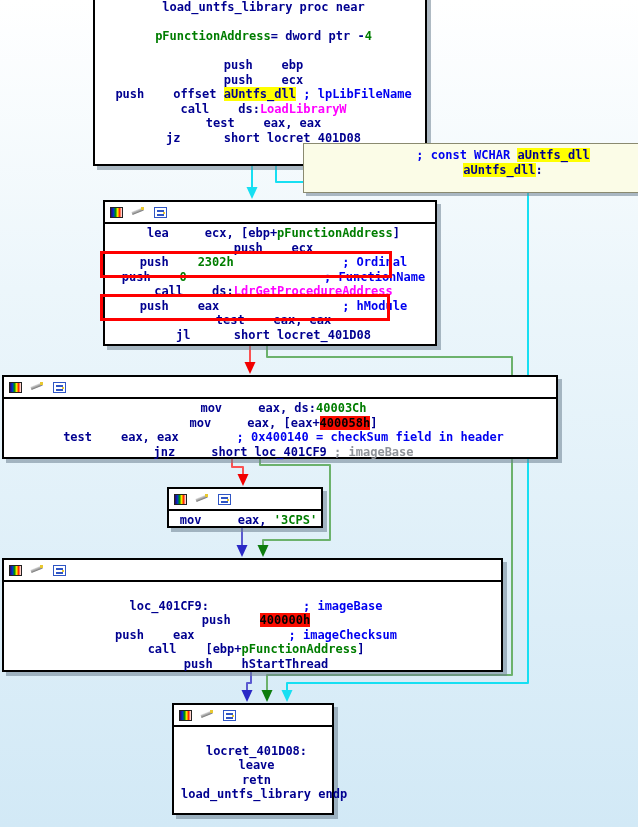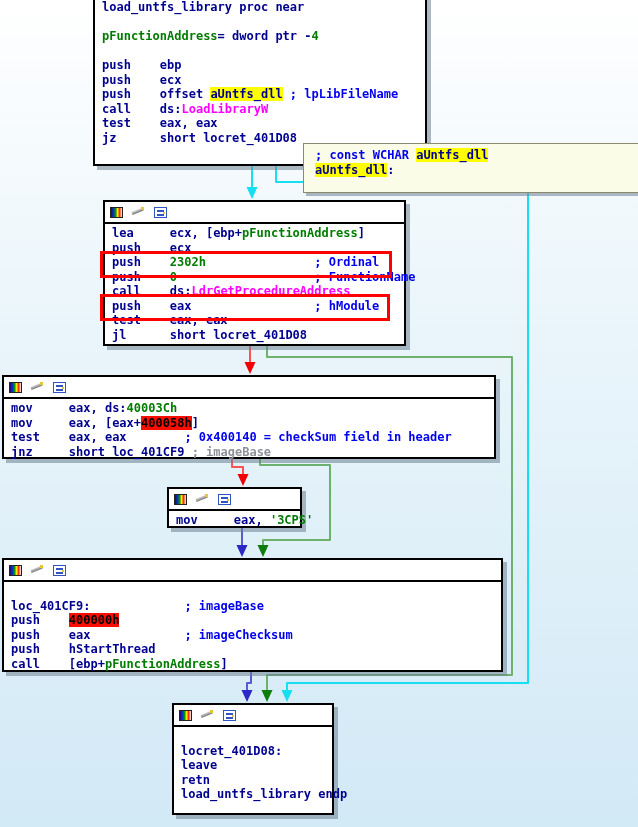--- a/index.html
+++ b/index.html
@@ -1,19 +1,20 @@
 <!DOCTYPE html>
 <html style="--bg_top: #ffffff; --bg_mid: #ecf6fb; --bg_bottom: #d2e9f6; --ins: #000090; --num: #007d00; --imp: #ff00ff; --com: #0000f0; --gray: #8f9399; --purple: #7d007d; --hl_yellow: #ffff00; --hl_red: #fb0d00; --node_bg: #ffffff; --node_border: #000000; --shadow: rgba(110,130,145,0.55); --red_box: #fe0000; --tooltip_bg: #fbfce7; --tooltip_border: #8a8a70;"><head>
 <meta charset="utf-8">
 <style>
   html,body{margin:0;padding:0;}
   #canvas{
     position:relative;width:638px;height:827px;overflow:hidden;
     background:linear-gradient(to bottom,var(--bg_top) 0%,var(--bg_mid) 35%,var(--bg_bottom) 100%);
     font-family:"DejaVu Sans Mono",monospace;
+    text-align:center;
   }
   #edges{position:absolute;left:0;top:0;z-index:1;}
   .block{
     position:absolute;z-index:2;background:var(--node_bg);
     border:2px solid var(--node_border);
     box-shadow:4px 4px 0 0 var(--shadow);
     box-sizing:border-box;
   }
   .titlebar{
     height:20px;border-bottom:2px solid var(--node_border);
@@ -91,75 +92,75 @@
           <div class="row"><span class="c-num">pFunctionAddress</span><span class="c-ins">= dword ptr -</span><span class="c-num">4</span></div>
           <div class="row"></div>
           <div class="row"><span class="c-ins">push    ebp</span></div>
           <div class="row"><span class="c-ins">push    ecx</span></div>
           <div class="row"><span class="c-ins">push    offset </span><span class="c-ins hl-y">aUntfs_dll</span><span class="c-ins"> </span><span class="c-com">; lpLibFileName</span></div>
           <div class="row"><span class="c-ins">call    ds:</span><span class="c-imp">LoadLibraryW</span></div>
           <div class="row"><span class="c-ins">test    eax, eax</span></div>
           <div class="row"><span class="c-ins">jz      short locret_401D08</span></div>
         </div>
       </div>
-      <div class="block" style="left: 103px; top: 200px; width: 303px; height: 146px;">
+      <div class="block" style="left: 103px; top: 200px; width: 334px; height: 146px;">
         <div class="titlebar">
           <span class="ic ic-palette"></span>
           <span class="ic ic-pencil"></span>
           <span class="ic ic-group"></span>
         </div>
         <div class="rows">
           <div class="row"><span class="c-ins">lea     ecx, [ebp+</span><span class="c-num">pFunctionAddress</span><span class="c-ins">]</span></div>
           <div class="row"><span class="c-ins">push    ecx</span></div>
           <div class="row"><span class="c-ins">push    </span><span class="c-num">2302h</span><span class="c-ins">               </span><span class="c-com">; Ordinal</span></div>
           <div class="row"><span class="c-ins">push    </span><span class="c-num">0</span><span class="c-ins">                   </span><span class="c-com">; FunctionName</span></div>
           <div class="row"><span class="c-ins">call    ds:</span><span class="c-imp">LdrGetProcedureAddress</span></div>
           <div class="row"><span class="c-ins">push    eax                 </span><span class="c-com">; hModule</span></div>
           <div class="row"><span class="c-ins">test    eax, eax</span></div>
           <div class="row"><span class="c-ins">jl      short locret_401D08</span></div>
         </div>
         <div class="redbox" style="left: -5px; top: 49px; width: 286px; height: 21px;"></div>
         <div class="redbox" style="left: -5px; top: 92px; width: 284px; height: 21px;"></div>
       </div>
-      <div class="block" style="left: 2px; top: 375px; width: 494px; height: 84px;">
+      <div class="block" style="left: 2px; top: 375px; width: 556px; height: 84px;">
         <div class="titlebar">
           <span class="ic ic-palette"></span>
           <span class="ic ic-pencil"></span>
           <span class="ic ic-group"></span>
         </div>
         <div class="rows">
           <div class="row"><span class="c-ins">mov     eax, ds:</span><span class="c-num">40003Ch</span></div>
           <div class="row"><span class="c-ins">mov     eax, [eax+</span><span class="c-ins hl-r">400058h</span><span class="c-ins">]</span></div>
           <div class="row"><span class="c-ins">test    eax, eax        </span><span class="c-com">; 0x400140 = checkSum field in header</span></div>
           <div class="row"><span class="c-ins">jnz     short loc_401CF9 </span><span class="c-gray">; imageBase</span></div>
         </div>
       </div>
-      <div class="block" style="left: 167px; top: 487px; width: 135px; height: 41px;">
+      <div class="block" style="left: 167px; top: 487px; width: 156px; height: 41px;">
         <div class="titlebar">
           <span class="ic ic-palette"></span>
           <span class="ic ic-pencil"></span>
           <span class="ic ic-group"></span>
         </div>
         <div class="rows">
           <div class="row"><span class="c-ins">mov     eax, </span><span class="c-num">'3CPS'</span></div>
         </div>
       </div>
       <div class="block" style="left: 2px; top: 558px; width: 501px; height: 114px;">
         <div class="titlebar">
           <span class="ic ic-palette"></span>
           <span class="ic ic-pencil"></span>
           <span class="ic ic-group"></span>
         </div>
         <div class="rows">
           <div class="row"></div>
           <div class="row"><span class="c-ins">loc_401CF9:             </span><span class="c-com">; imageBase</span></div>
           <div class="row"><span class="c-ins">push    </span><span class="c-ins hl-r">400000h</span></div>
           <div class="row"><span class="c-ins">push    eax             </span><span class="c-com">; imageChecksum</span></div>
+          <div class="row"><span class="c-ins">call    [ebp+</span><span class="c-num">pFunctionAddress</span><span class="c-ins">]</span></div>
           <div class="row"><span class="c-ins">push    hStartThread</span></div>
-          <div class="row"><span class="c-ins">call    [ebp+</span><span class="c-num">pFunctionAddress</span><span class="c-ins">]</span></div>
         </div>
       </div>
       <div class="block" style="left: 172px; top: 703px; width: 162px; height: 112px;">
         <div class="titlebar">
           <span class="ic ic-palette"></span>
           <span class="ic ic-pencil"></span>
           <span class="ic ic-group"></span>
         </div>
         <div class="rows">
           <div class="row"></div>

